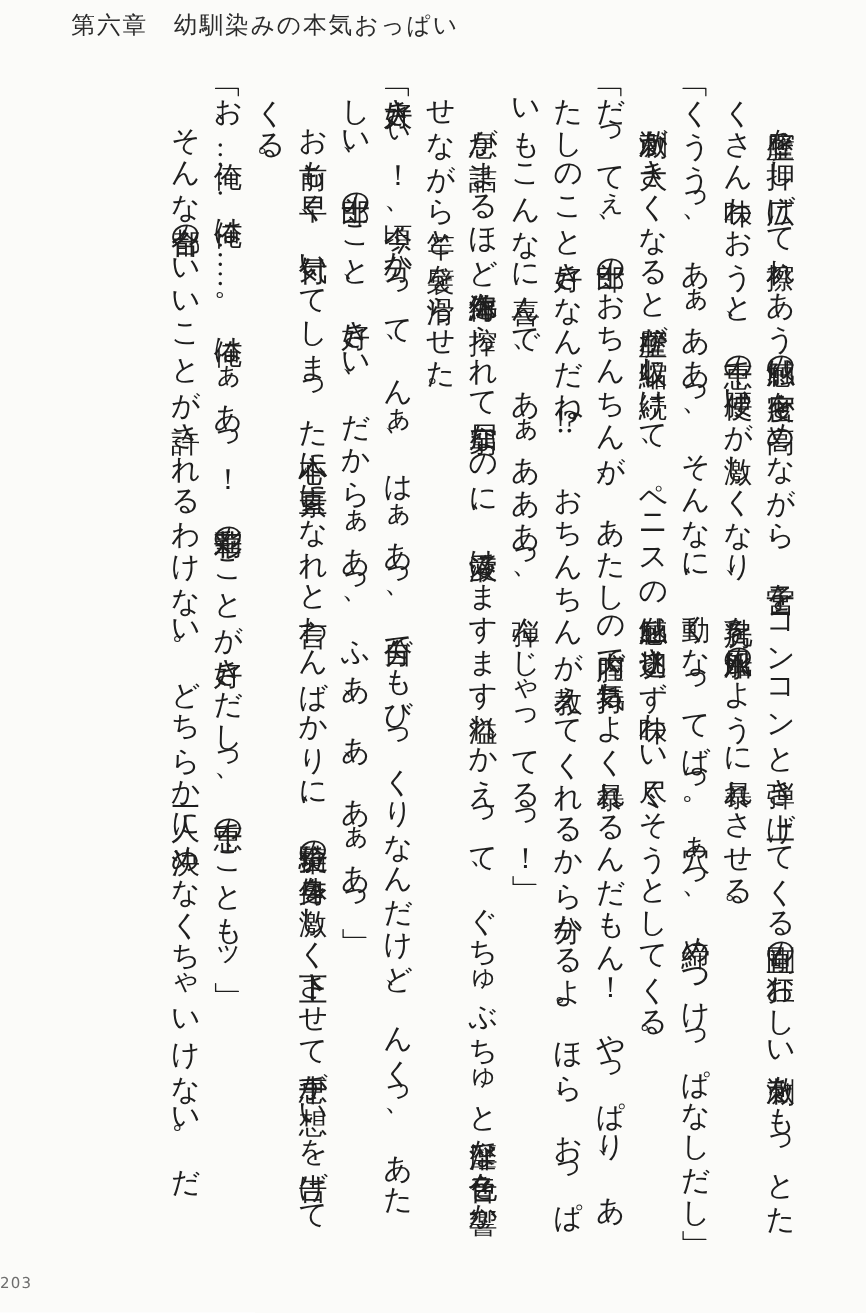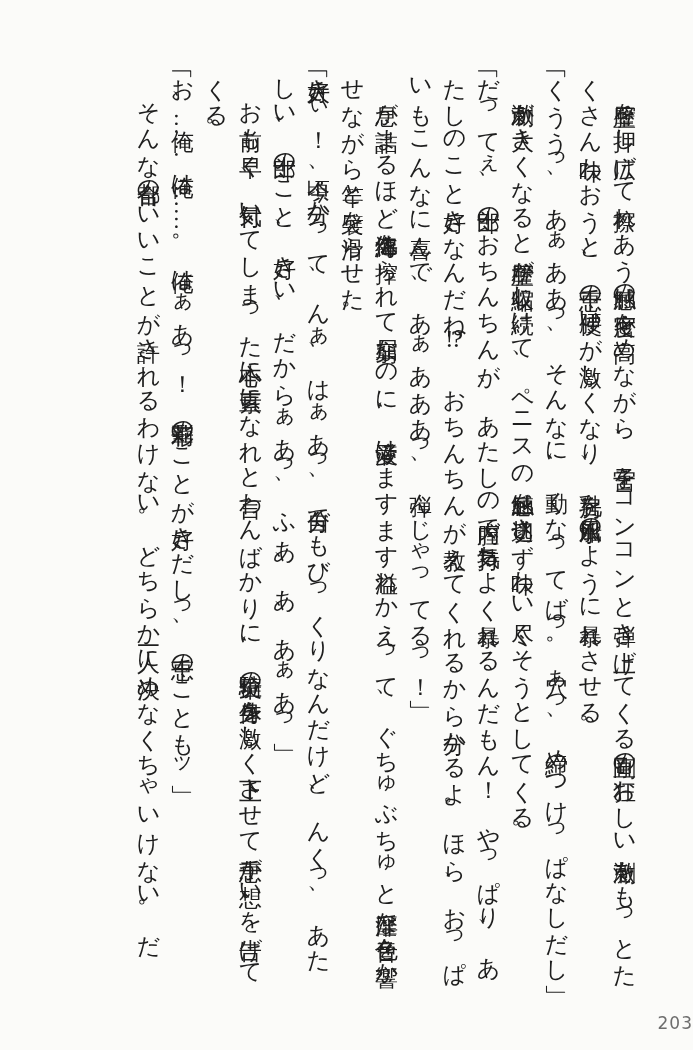--- a/index.html
+++ b/index.html
@@ -42,32 +42,33 @@
     padding: 0;
   }
   .body-text p.narration {
     text-indent: 23px;
   }
   .page-number {
     position: absolute;
     left: 0;
     right: 0;
     bottom: 17px;
-    text-align: right;
-    font-size: 17px;
+    text-align: left;
+    font-size: 12px;
     color: #6d6d6d;
     font-family: "DejaVu Sans", "Liberation Sans", sans-serif;
     letter-spacing: 1px;
   }
 </style>
 </head>
 <body>
 
 <div class="page">
 
+  <div class="chapter-header">第六章　幼馴染みの本気おっぱい</div>
 
   <div class="body-text">
     <p class="narration">膣壁を押し広げて擦れあう感触の密度を高めながら、子宮をコンコンと弾き上げてくる剛直の狂おしい刺激をもっとたくさん味わおうと、千恵の腰使いが激しくなり、乳房を水風船のように暴れさせる。</p>
     <p class="dialogue">「くううっ、あぁああっ、そんなに、動くなってばっ。穴ぁっ、締めつけっぱなしだし」</p>
     <p class="narration">刺激が大きくなると膣壁が収縮し続けて、ペニスの感触を一切逃さず味わい尽くそうとしてくる。</p>
     <p class="dialogue">「だってぇ、士郎のおちんちんが、あたしの膣内で気持ちよく暴れるんだもん！　やっぱり、あたしのこと好きなんだね⁉　おちんちんが教えてくれるから分かるよ。ほら、おっぱいもこんなに喜んで、あぁあああっ、弾んじゃってるっ！」</p>
     <p class="narration">息が詰まるほど海綿体を搾られて窮屈なのに、愛液はますます溢れかえって、ぐちゅぶちゅと淫靡な音色を響かせながら竿と襞を滑らせた。</p>
     <p class="dialogue">「大好きぃ！　今頃、分かって、んぁ、はぁあっ、自分でもびっくりなんだけど、んくっ、あたしい、士郎のこと、好きい、だからぁあっ、ふあ、あ、あぁあっ」</p>
     <p class="narration">お前も早く、気付いてしまった本心に素直になれと言わんばかりに、騎乗位の身体を激しく上下させて千恵が想いを告げてくる。</p>
     <p class="dialogue">「お、俺……俺は……。俺はぁあっ！　彩莉華のことが好きだしっ、千恵のこともッ」</p>

